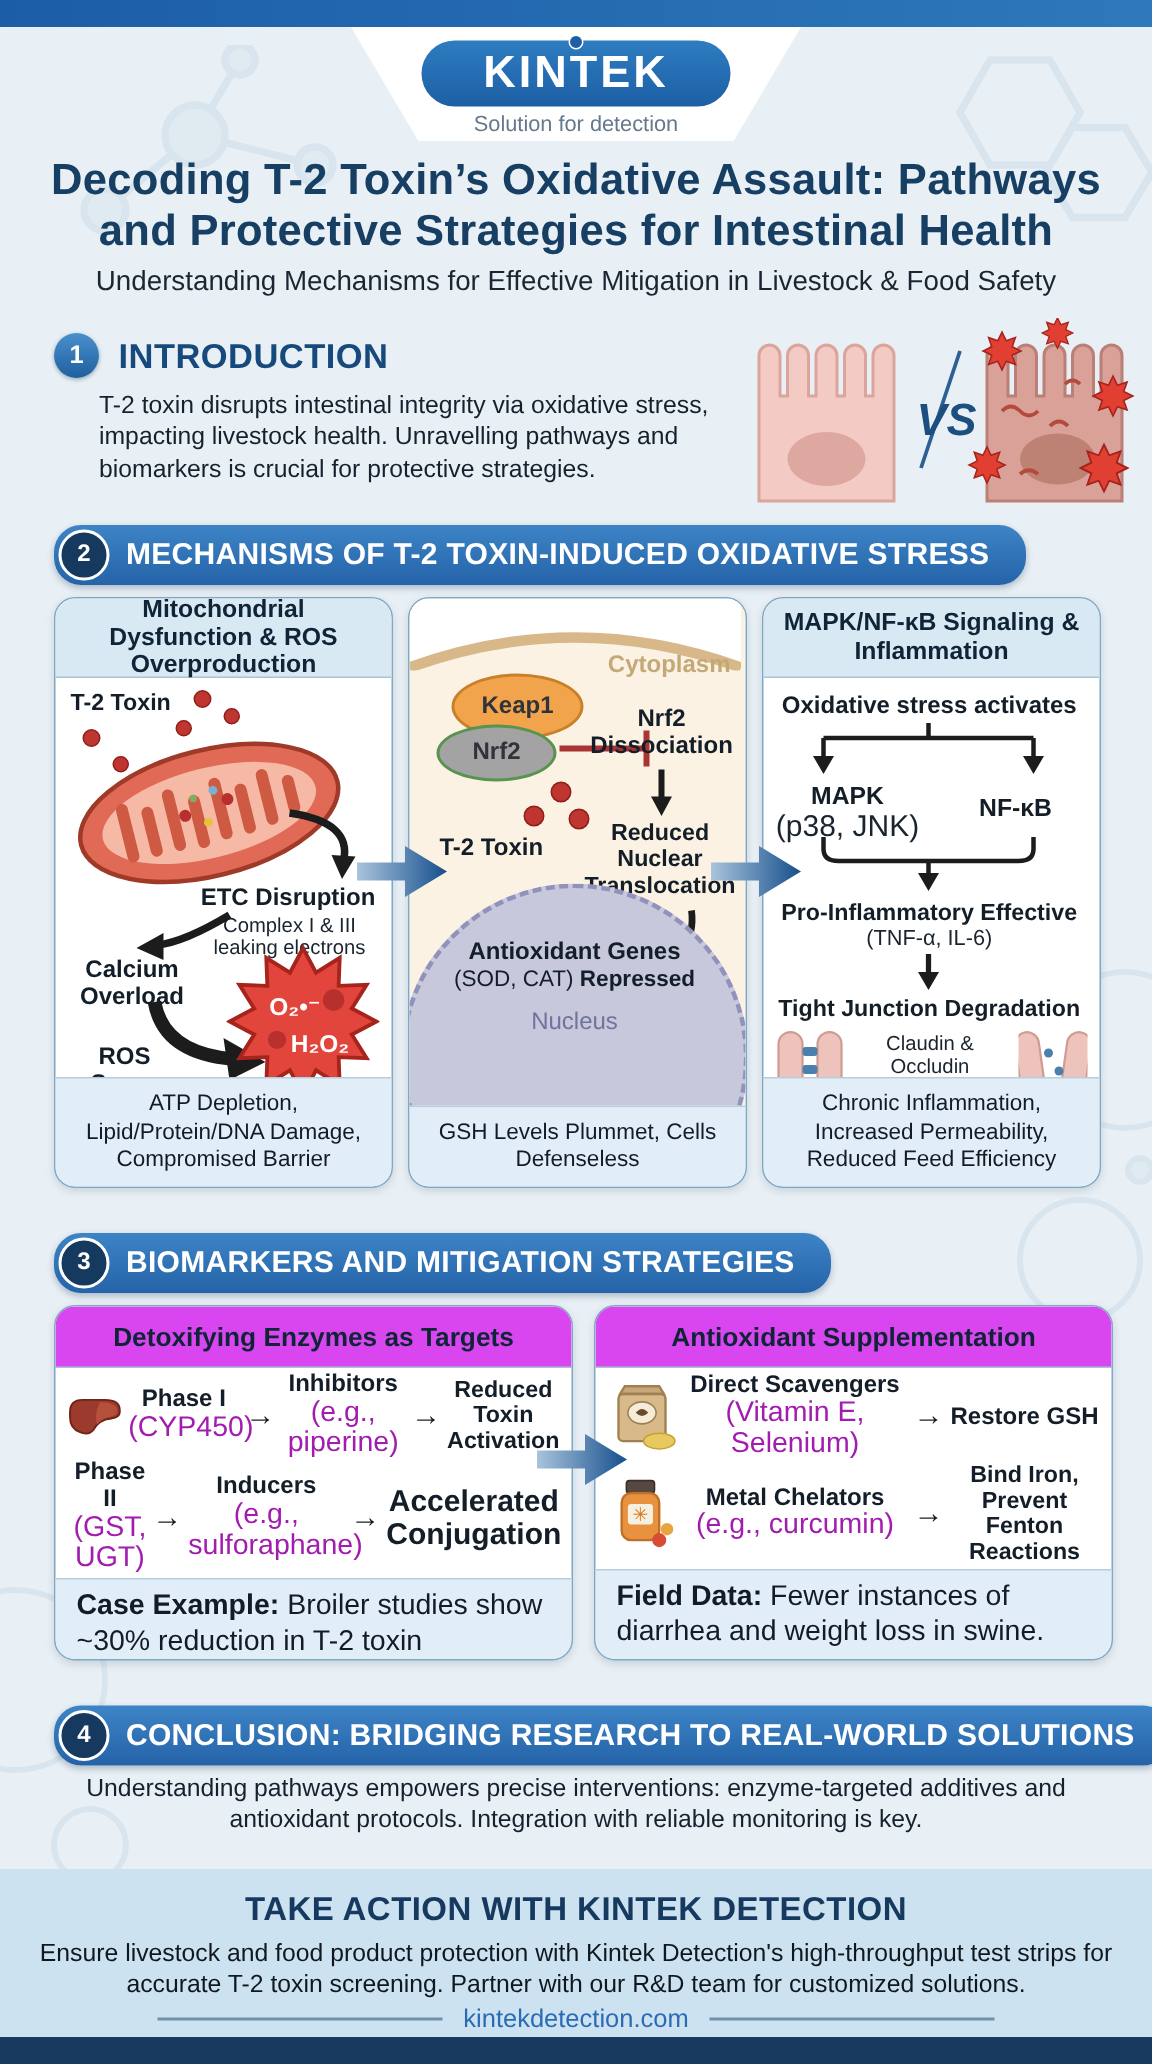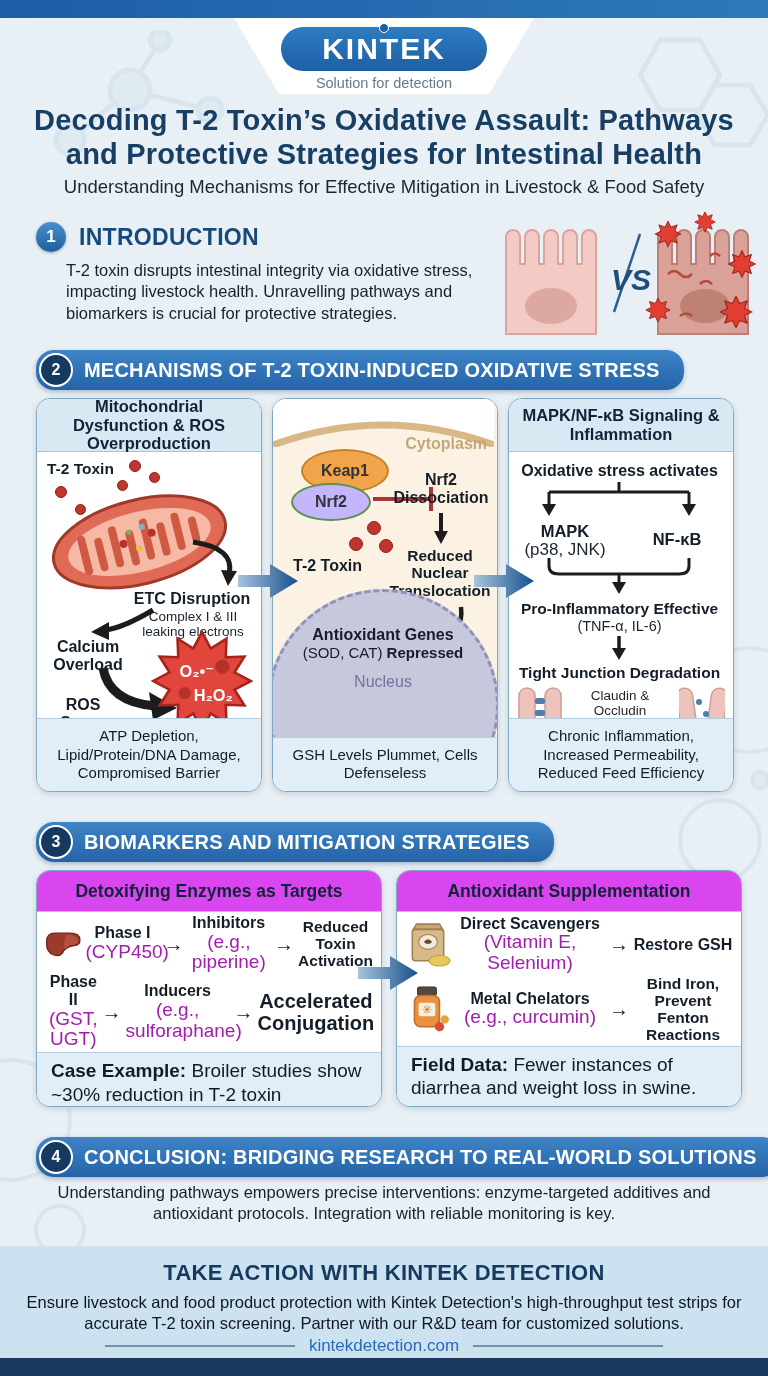--- a/index.html
+++ b/index.html
@@ -235,21 +235,21 @@
 
   <div class="mcard" style="left:272px">
     <div class="mcard-b">
       <div class="cell-bg"></div>
       <svg style="position:absolute;left:0;top:0" width="221" height="48">
         <path d="M0,46 Q110,6 221,46 L221,0 L0,0 Z" fill="#ffffff"></path>
         <path d="M0,46 Q110,6 221,46" stroke="#d8b888" stroke-width="7" fill="none"></path>
       </svg>
       <div class="lbl" style="right:10px;top:36px;color:#c3a878;font-size:16px">Cytoplasm</div>
       <div class="blob" style="left:28px;top:50px;width:84px;height:40px;background:#f2a44c;border:2px solid #c8802a">Keap1</div>
-      <div class="blob" style="left:18px;top:84px;width:76px;height:34px;background:#c4b5fd;border:2px solid #58934f">Nrf2</div>
+      <div class="blob" style="left:18px;top:84px;width:76px;height:34px;background:#a3a3a3;border:2px solid #58934f">Nrf2</div>
       <div class="inhib-line" style="left:100px;top:98px;width:58px;height:4px"></div>
       <div class="inhib-line" style="left:156px;top:88px;width:4px;height:24px"></div>
       <div class="lbl" style="right:2px;top:72px;width:108px;font-size:16px">Nrf2 Dissociation</div>
       <svg style="position:absolute;right:46px;top:112px" width="20" height="36">
         <line x1="10" y1="2" x2="10" y2="22" stroke="#1c1c1c" stroke-width="4"></line>
         <polygon points="3,20 17,20 10,33" fill="#1c1c1c"></polygon>
       </svg>
       <div class="dot" style="left:94px;top:122px;width:12px;height:12px"></div>
       <div class="dot" style="left:76px;top:138px;width:12px;height:12px"></div>
       <div class="dot" style="left:106px;top:140px;width:12px;height:12px"></div>
@@ -274,21 +274,21 @@
   <div class="mcard" style="left:508px">
     <div class="mcard-h">MAPK/NF-κB Signaling &amp; Inflammation</div>
     <div class="mcard-b">
       <div class="lbl" style="left:0;top:10px;width:221px;font-size:16px">Oxidative stress activates</div>
       <svg style="position:absolute;left:15px;top:30px" width="190" height="38">
         <path d="M95,0 L95,10 M25,10 L165,10 M25,10 L25,24 M165,10 L165,24" stroke="#1c1c1c" stroke-width="3" fill="none"></path>
         <polygon points="18,22 32,22 25,34" fill="#1c1c1c"></polygon>
         <polygon points="158,22 172,22 165,34" fill="#1c1c1c"></polygon>
       </svg>
       <div class="lbl" style="left:8px;top:70px;width:96px;font-size:16.5px">MAPK</div>
-      <div class="sublbl" style="left:8px;top:88px;width:96px;font-size:17px">(p38, JNK)</div>
+      <div class="sublbl" style="left:8px;top:88px;width:96px;font-size:20px">(p38, JNK)</div>
       <div class="lbl" style="right:10px;top:78px;width:92px;font-size:16.5px">NF-κB</div>
       <svg style="position:absolute;left:15px;top:106px" width="190" height="38">
         <path d="M25,0 L25,8 Q25,16 35,16 L155,16 Q165,16 165,8 L165,0 M95,16 L95,26" stroke="#1c1c1c" stroke-width="3" fill="none"></path>
         <polygon points="88,24 102,24 95,36" fill="#1c1c1c"></polygon>
       </svg>
       <div class="lbl" style="left:0;top:148px;width:221px;font-size:15.5px">Pro-Inflammatory Effective</div>
       <div class="sublbl" style="left:0;top:166px;width:221px;font-size:14.5px">(TNF-α, IL-6)</div>
       <svg style="position:absolute;left:100px;top:184px" width="20" height="26">
         <line x1="10" y1="0" x2="10" y2="14" stroke="#1c1c1c" stroke-width="3.5"></line>
         <polygon points="3,12 17,12 10,24" fill="#1c1c1c"></polygon>

